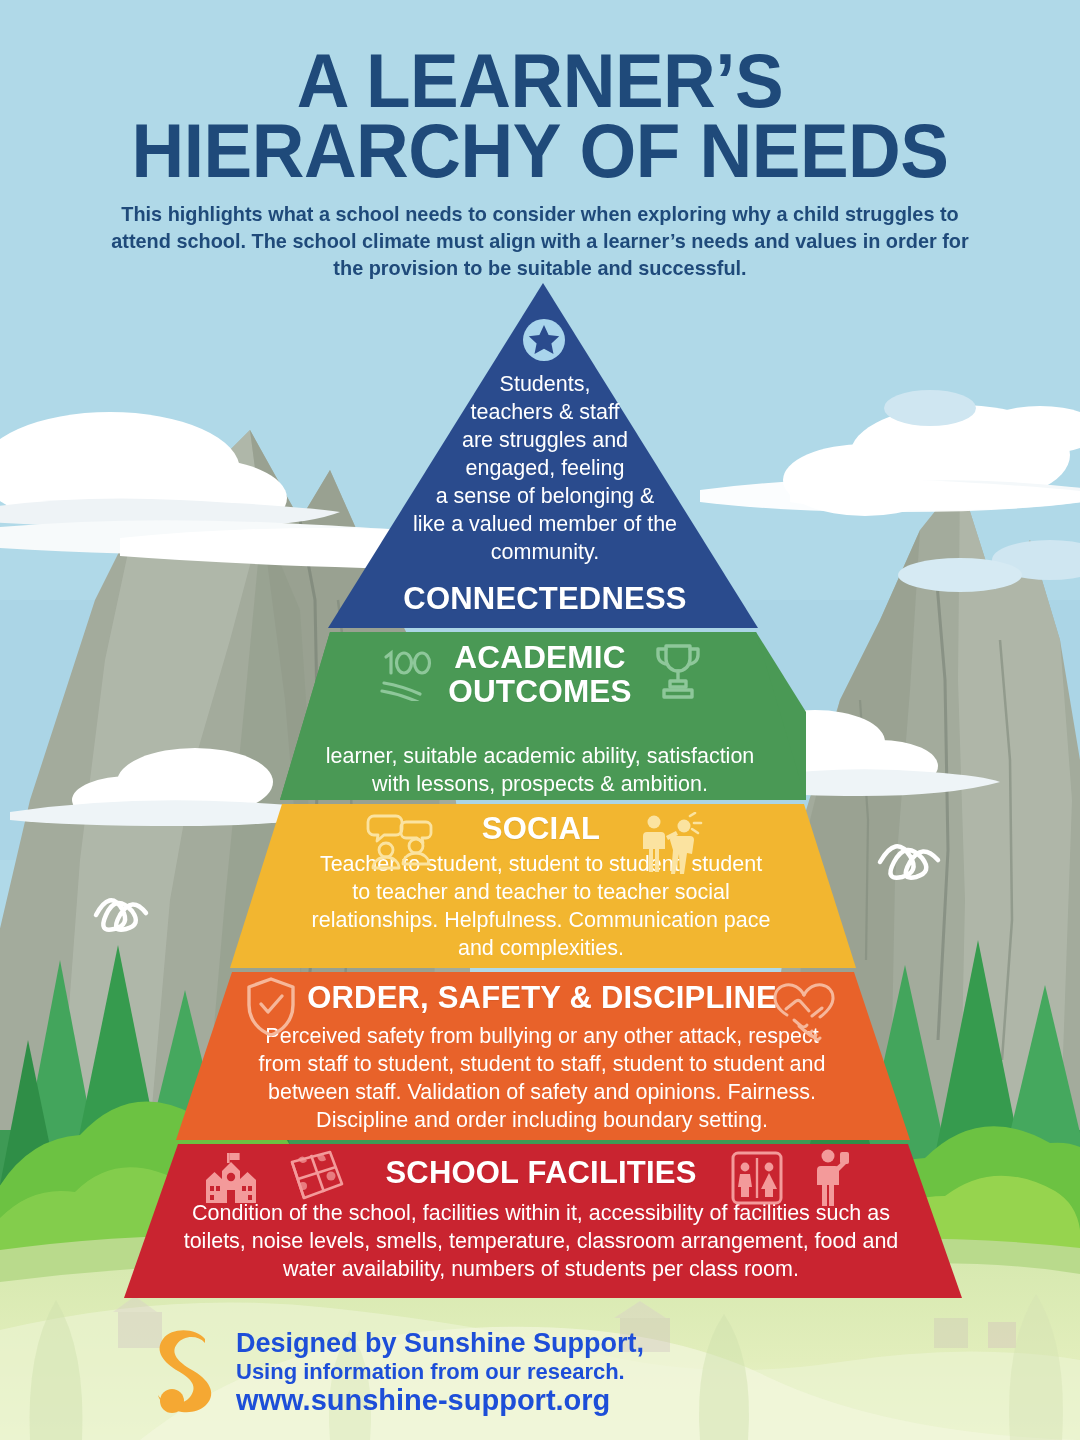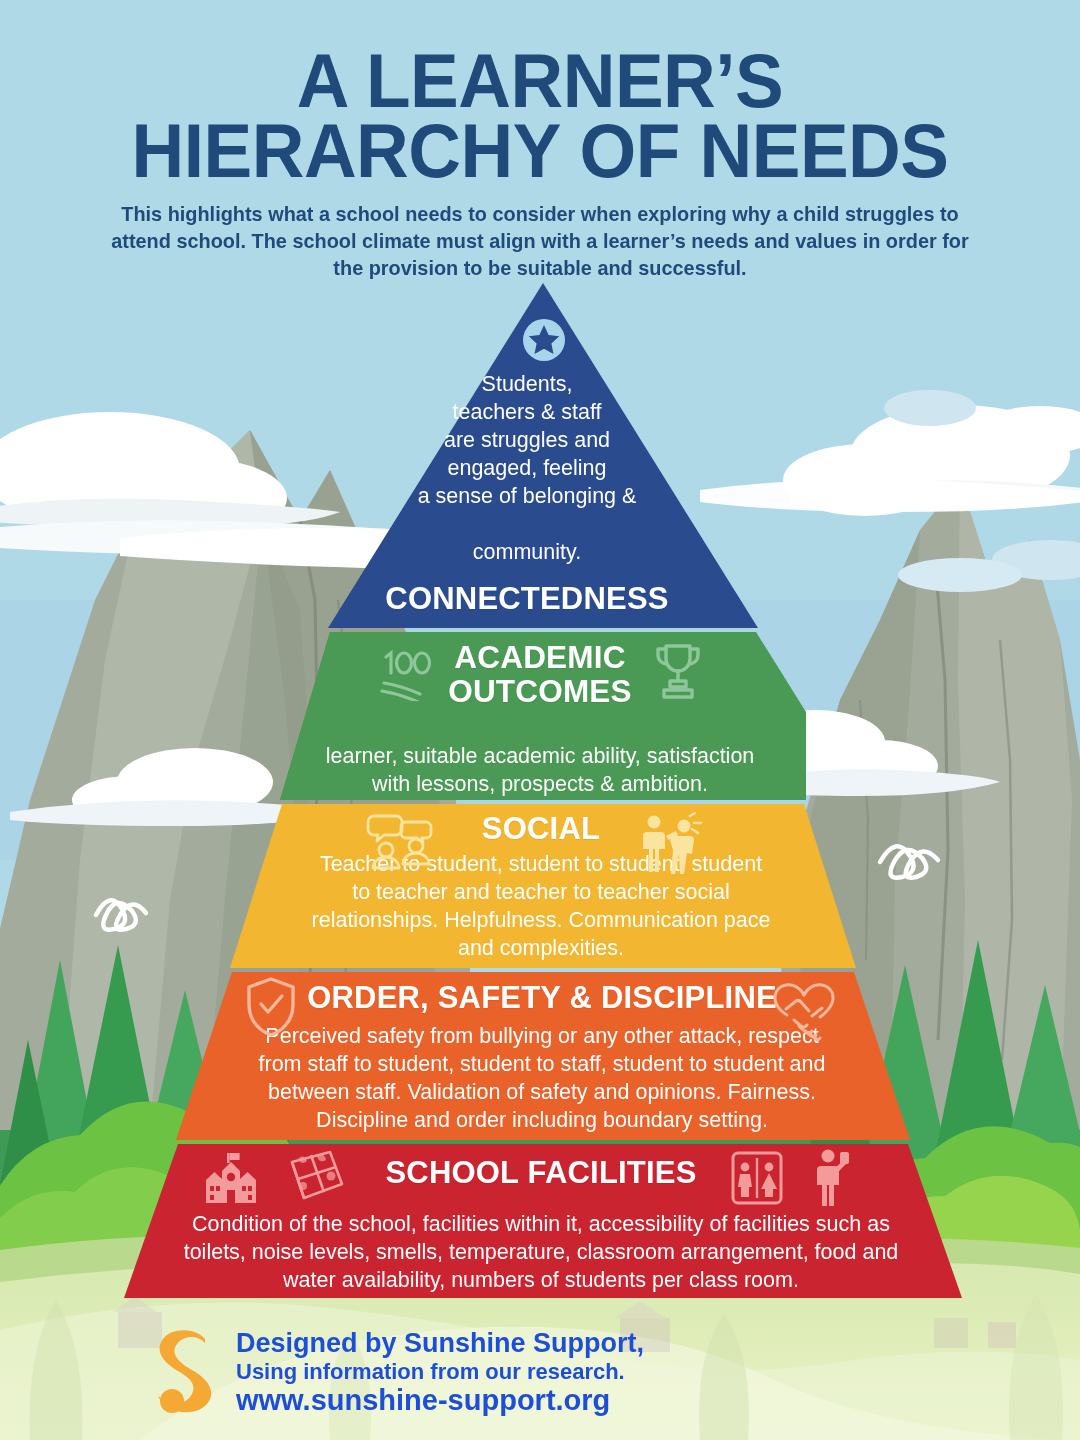--- a/index.html
+++ b/index.html
@@ -43,21 +43,21 @@
   #pyramid { position:absolute; inset:0; z-index:4; }
   .tier-text { position:absolute; z-index:6; text-align:center; color:#ffffff; }
   .tier-head {
     font-weight:bold;
     letter-spacing:0.2px;
     text-shadow:0 1px 1px rgba(0,0,0,.07);
   }
   .tier-body { font-weight:400; }
 
   
-  .t1 { left:312px; width:430px; top:371px; }
+  .t1 { left:330px; width:430px; top:371px; }
   .t1 .tier-body { font-size:21.5px; line-height:1.3; }
   .t1 .tier-head { font-size:31px; margin-top:14px; }
 
   
   .t2 { left:280px; width:520px; top:640px; }
   .t2 .tier-head { font-size:31.5px; line-height:1.08; }
   .t2 .tier-body { font-size:21.5px; line-height:1.3; margin-top:7px; }
 
   
   .t3 { left:232px; width:618px; top:811px; }
@@ -65,21 +65,21 @@
   .t3 .tier-body { font-size:21.5px; line-height:1.3; margin-top:4px; }
 
   
   .t4 { left:182px; width:720px; top:980px; }
   .t4 .tier-head { font-size:31px; }
   .t4 .tier-body { font-size:21.5px; line-height:1.31; margin-top:6px; }
 
   
   .t5 { left:128px; width:826px; top:1155px; }
   .t5 .tier-head { font-size:31px; }
-  .t5 .tier-body { font-size:21.5px; line-height:1.31; margin-top:19px; }
+  .t5 .tier-body { font-size:21.5px; line-height:1.31; margin-top:8px; }
 
   .ico { position:absolute; z-index:7; }
 
   
   .footer { position:absolute; left:148px; top:1325px; z-index:8; display:flex; align-items:center; gap:16px; }
   .footer-text { color:#1d4ed8; }
   .f1 { font-size:27px; font-weight:bold; line-height:1.14; }
   .f2 { font-size:22px; font-weight:bold; line-height:1.16; }
   .f3 { font-size:29px; font-weight:bold; line-height:1.16; }
 </style>
@@ -229,21 +229,21 @@
     <path d="M25 10 l4.6 9.9 10.6 1.3 -7.8 7.3 2.1 10.6 -9.5 -5.3 -9.5 5.3 2.1 -10.6 -7.8 -7.3 10.6 -1.3 Z" fill="#2a4b8d"></path>
   </svg>
 
   <div class="tier-text t1">
     <div class="tier-body">
       <span>Students,</span><br>
       <span>teachers &amp; staff</span><br>
       <span>are struggles and</span><br>
       <span>engaged, feeling</span><br>
       <span>a sense of belonging &amp;</span><br>
-      <br>
+      <span>like a valued member of the</span><br>
       <span>community.</span>
     </div>
     <div class="tier-head">CONNECTEDNESS</div>
   </div>
 
   <svg class="ico" style="left:376px; top:645px;" width="62" height="56" viewBox="0 0 62 56">
     <g fill="none" stroke="#8ec79a" stroke-width="3.2" stroke-linecap="round">
       <path d="M10 12 l5 -4 0 20"></path>
       <ellipse cx="28" cy="18" rx="7.5" ry="10"></ellipse>
       <ellipse cx="46" cy="18" rx="7.5" ry="10"></ellipse>

